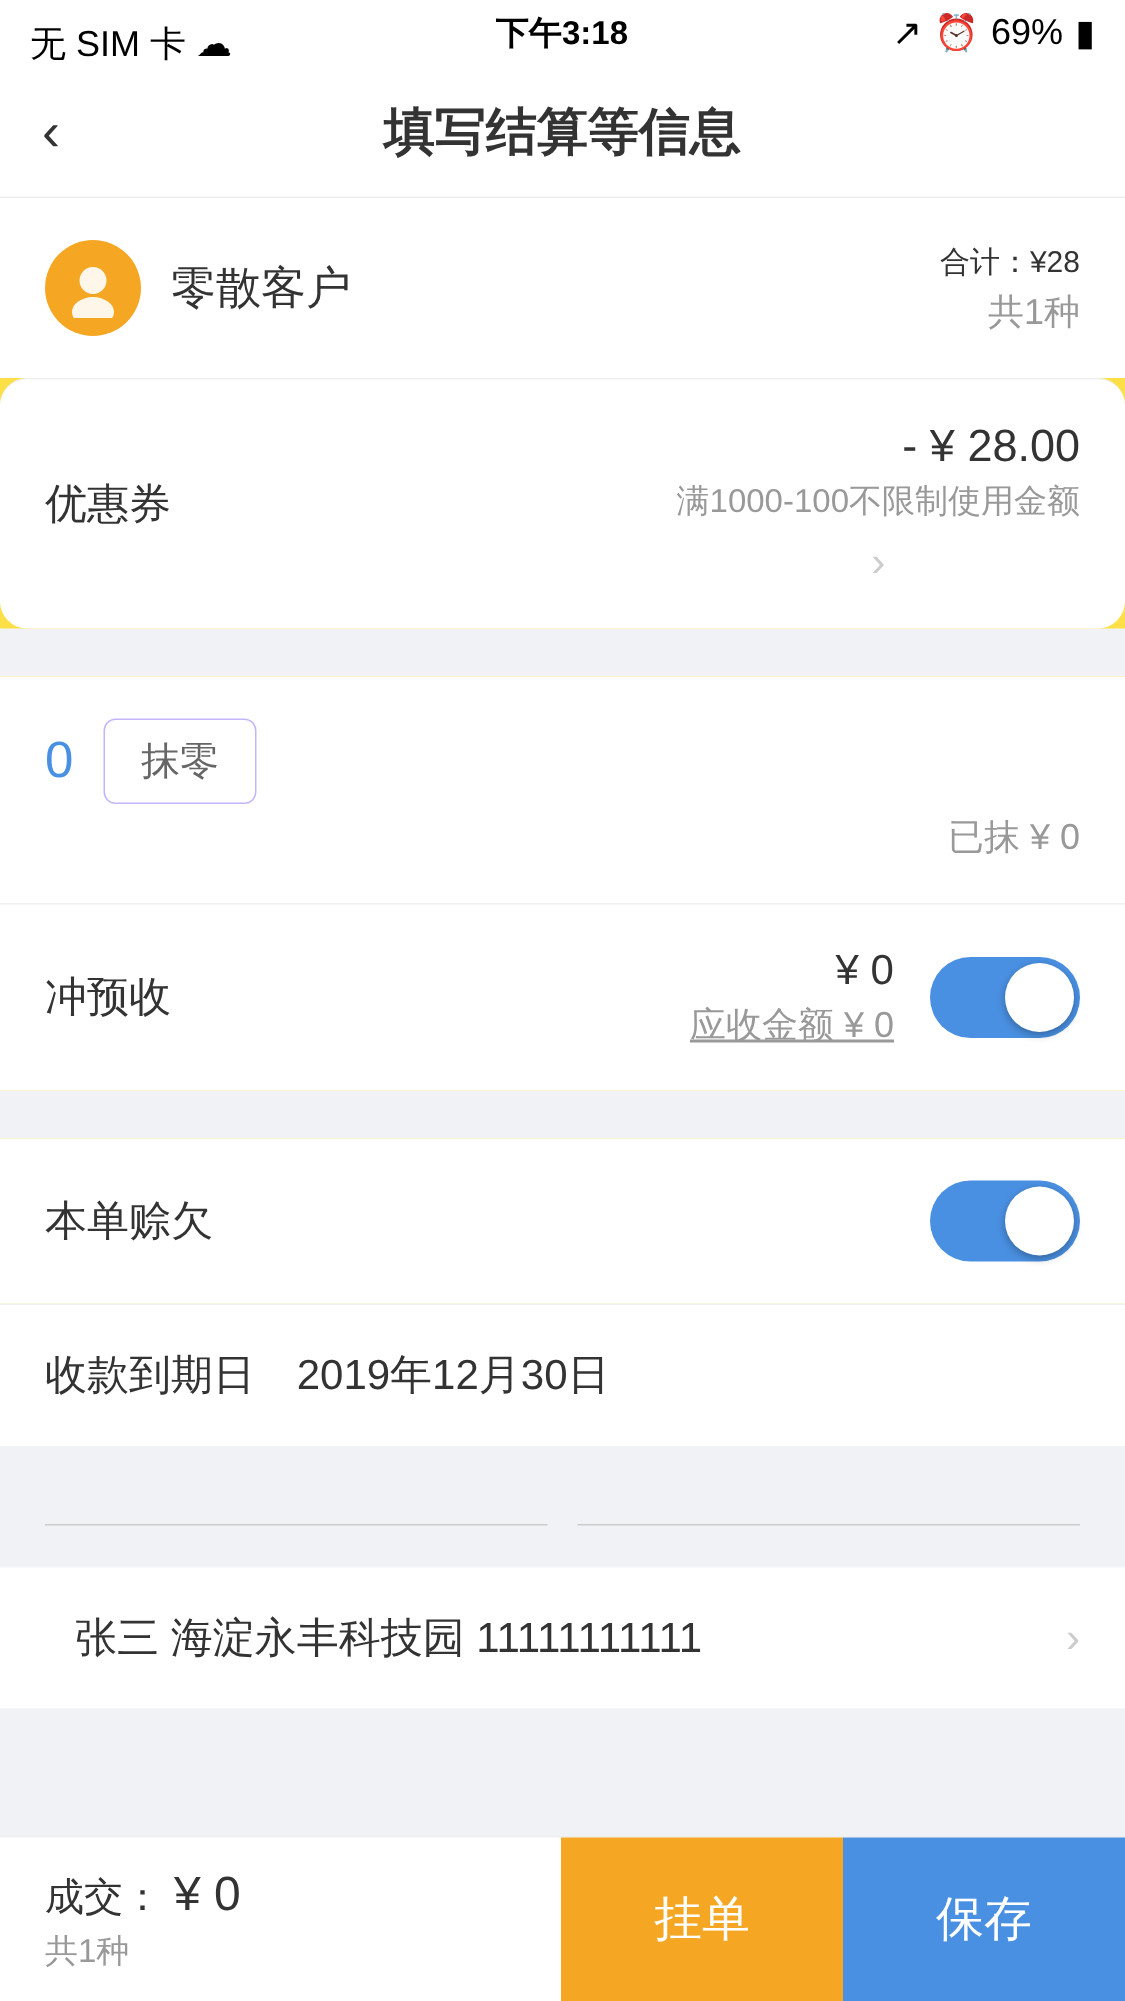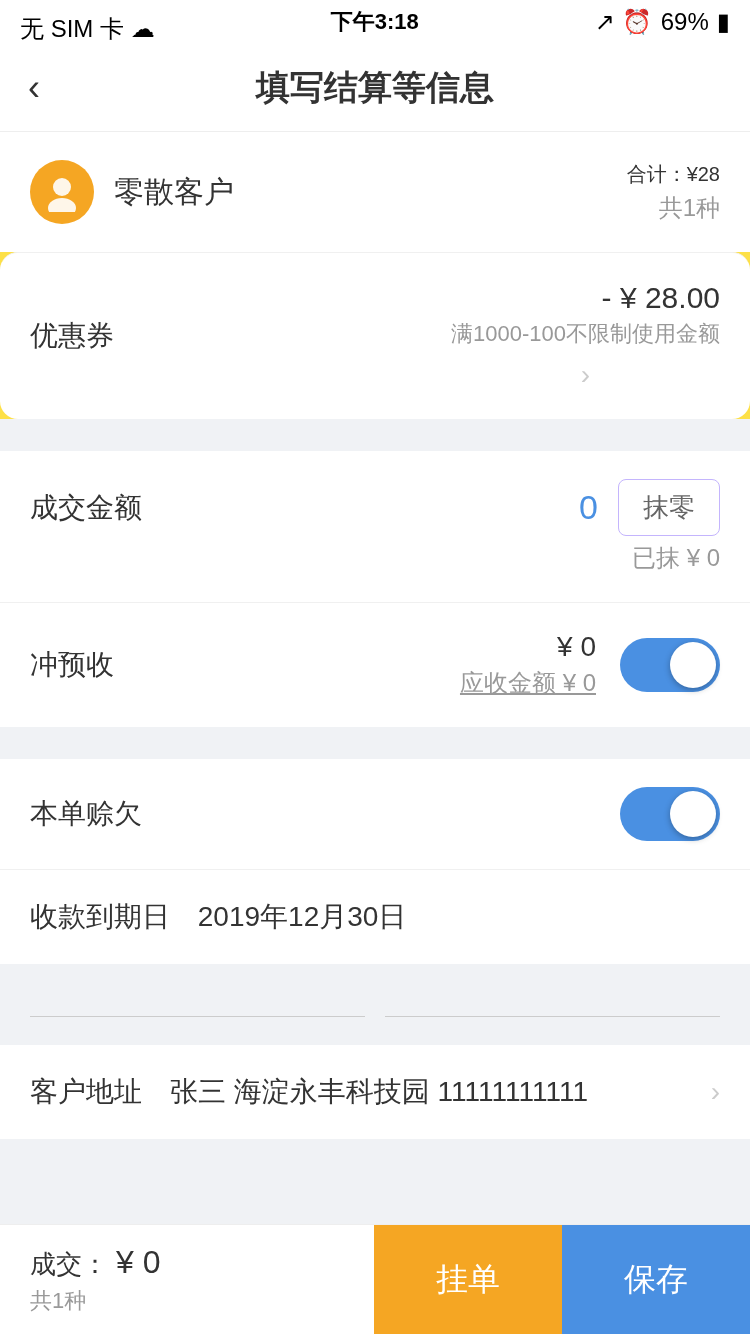--- a/index.html
+++ b/index.html
@@ -411,21 +411,20 @@
         <span class="chevron-right">›</span>
       </div>
     </div>
   </div>
 
   <div class="divider-section"></div>
 
   <div class="section-white">
     <div class="amount-section">
       <div class="amount-row">
-        <span class="amount-label">成交金额</span>
         <div class="amount-right">
           <span class="amount-value">0</span>
           <button class="round-btn">抹零</button>
         </div>
       </div>
       <div class="amount-sub">已抹  ¥ 0</div>
     </div>
 
     <div class="precollect-row">
       <span class="precollect-label">冲预收</span>
@@ -462,21 +461,20 @@
   <div class="logistics-section">
     <div class="logistics-divider">
       <div class="logistics-line"></div>
       <div class="logistics-line"></div>
     </div>
   </div>
 
   <div class="divider-section" style="height:8px;"></div>
 
   <div class="address-row">
-    <span class="address-label">客户地址</span>
     <span class="address-value">张三 海淀永丰科技园 11111111111</span>
     <span class="chevron-right">›</span>
   </div>
 
 </div>
 
 <div class="bottom-bar">
   <div class="bottom-left">
     <div style="display:flex; align-items:baseline; gap:8px;">
       <span class="bottom-deal-label">成交：</span>

